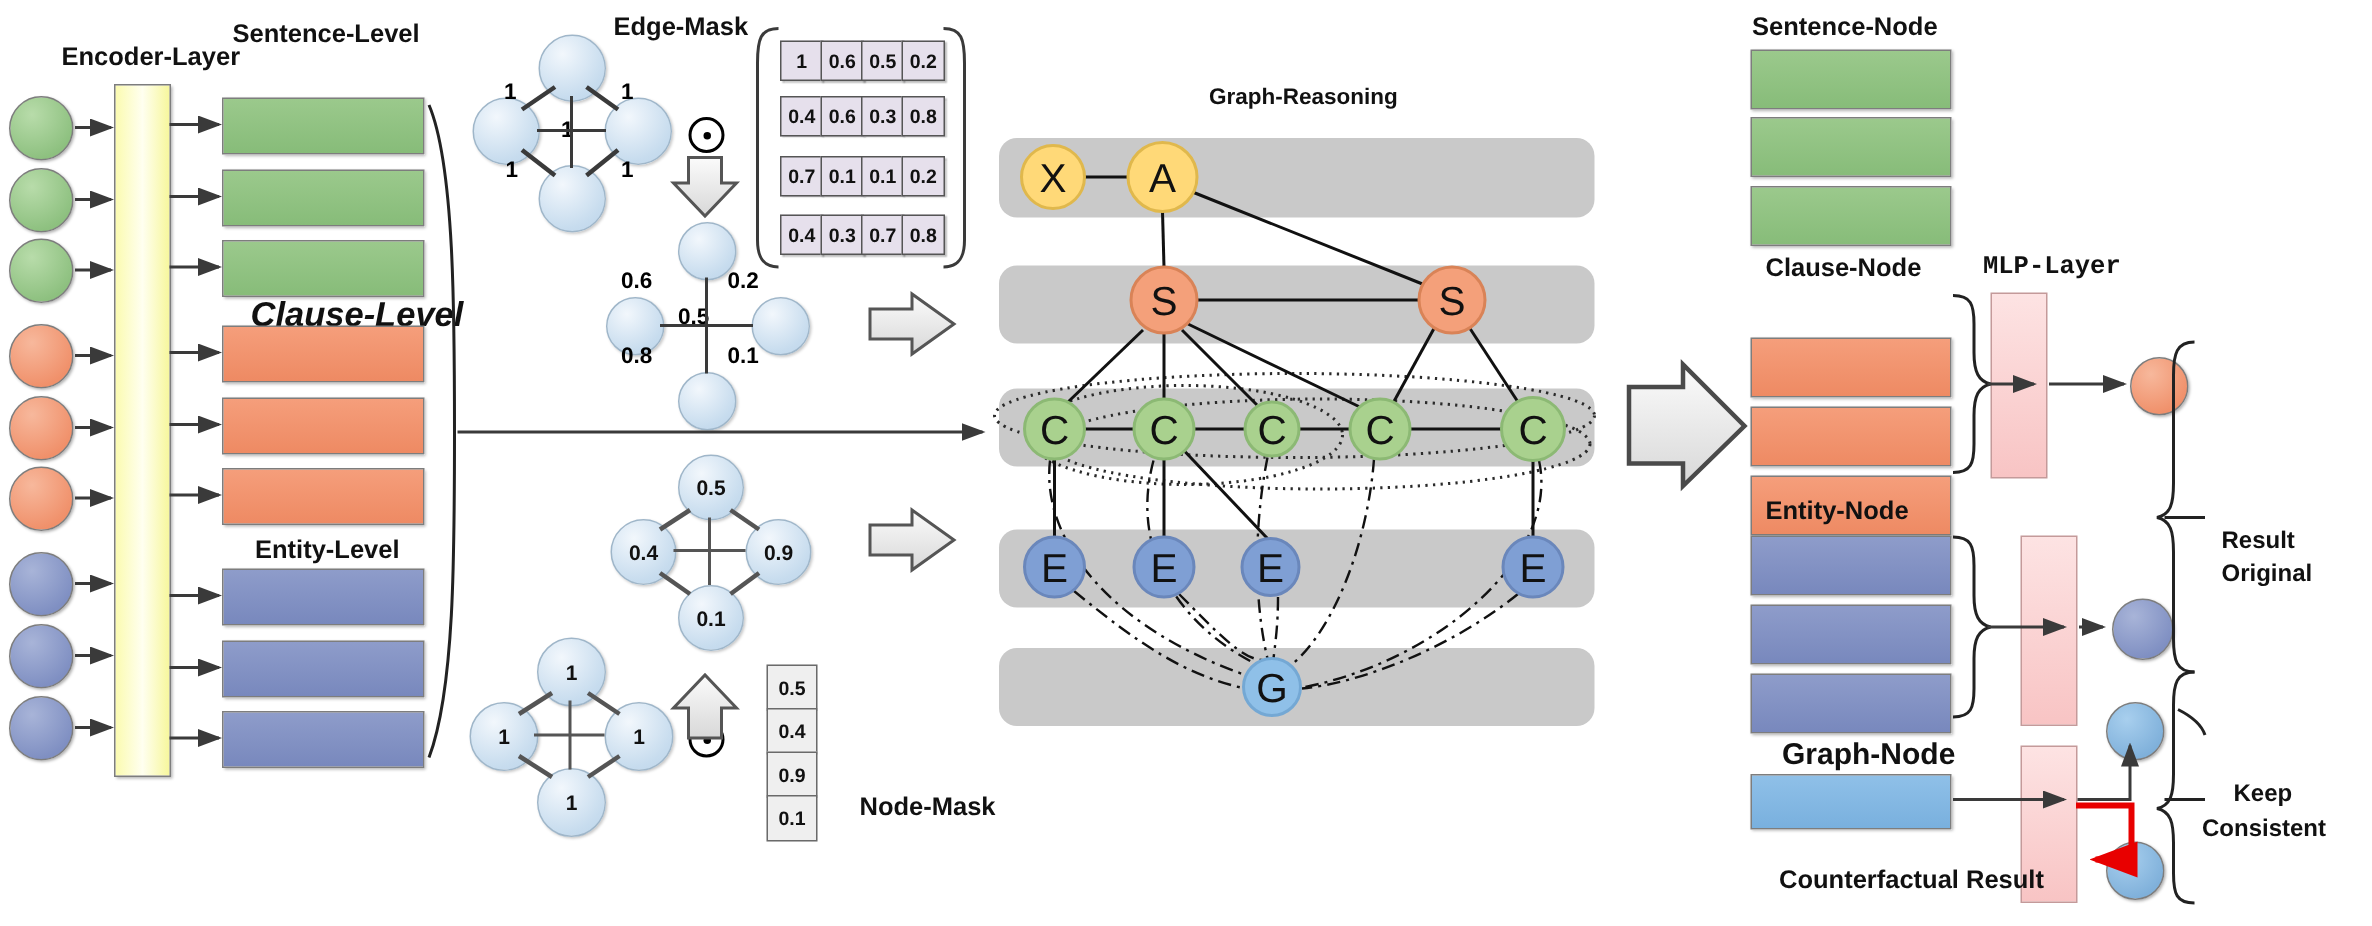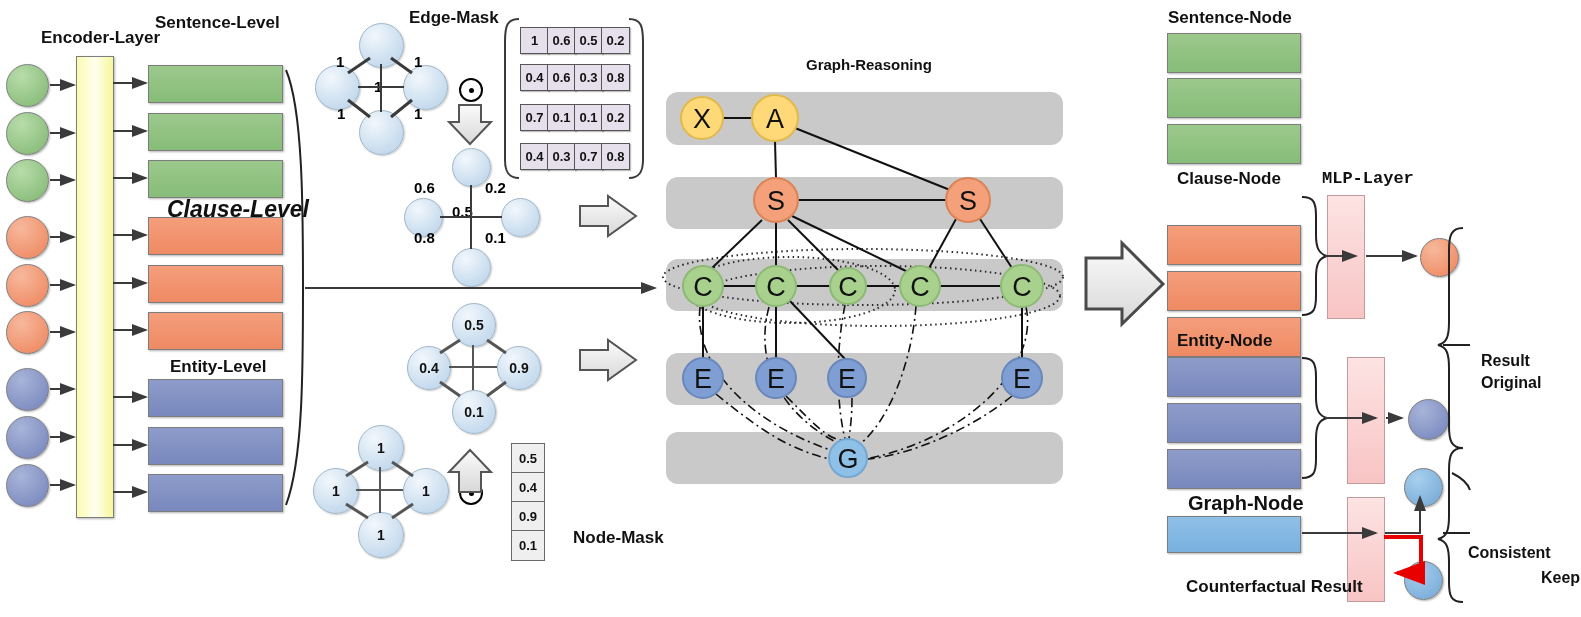--- a/index.html
+++ b/index.html
@@ -160,21 +160,21 @@
   <div class="lbl" style="left:1188px;top:492px;font-size:20px;">Graph-Node</div>
   <div class="bar" style="left:1167px;top:516px;width:132px;height:35px;background:linear-gradient(to bottom,#8fc0e8,#79b0de);"></div>
   <div class="mlp" style="left:1347px;top:497px;width:36px;height:103px;"></div>
   <div class="circ" style="left:1404px;top:468px;width:37px;height:37px;background:radial-gradient(circle at 35% 28%,#a8cfee,#7fb0da 75%);"></div>
   <div class="circ" style="left:1404px;top:561px;width:37px;height:37px;background:radial-gradient(circle at 35% 28%,#a8cfee,#7fb0da 75%);"></div>
 
   <div class="lbl" style="left:1186px;top:577px;font-size:17px;">Counterfactual Result</div>
 
   <div class="lbl" style="left:1481px;top:329px;font-size:16px;text-align:left;margin-top:45px;">Original</div>
   <div class="lbl" style="left:1481px;top:352px;font-size:16px;">Result</div>
-  <div class="lbl" style="left:1541px;top:521px;font-size:16px;margin-top:48px;">Keep</div>
+  <div class="lbl" style="left:1489px;top:521px;font-size:16px;">Keep</div>
   <div class="lbl" style="left:1468px;top:544px;font-size:16px;">Consistent</div>
 
   <svg class="ov" viewBox="0 0 1581 617">
     <defs>
       <marker id="ah" markerWidth="8" markerHeight="8" refX="7" refY="3" orient="auto">
         <path d="M0,0 L8,3 L0,6 z" fill="#3a3a3a"></path>
       </marker>
       <marker id="ahr" markerWidth="8" markerHeight="8" refX="7" refY="3" orient="auto">
         <path d="M0,0 L8,3 L0,6 z" fill="#e80000"></path>
       </marker>

